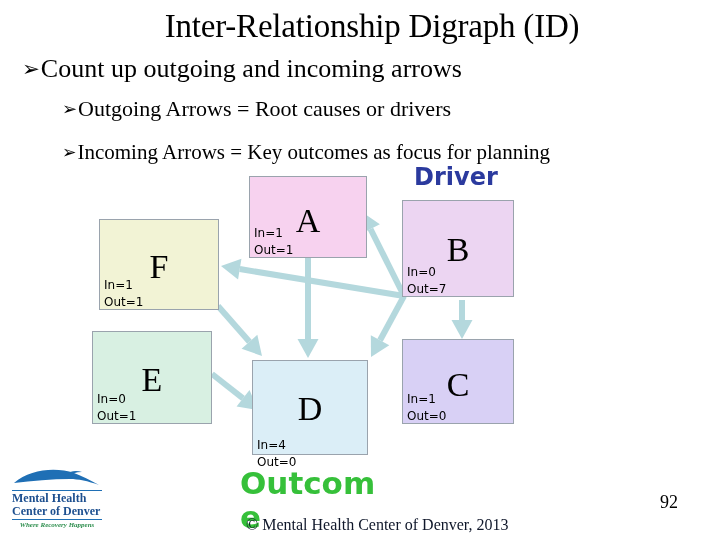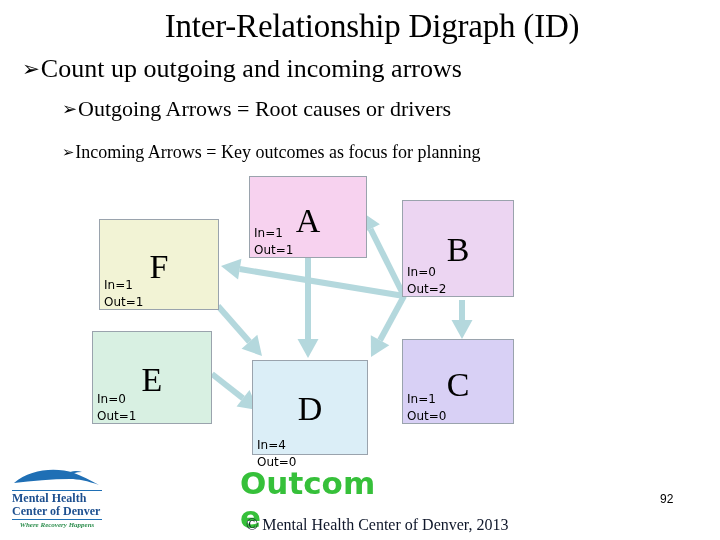--- a/index.html
+++ b/index.html
@@ -53,21 +53,21 @@
   }
   #bullet-l2a {
     left: 62px;
     top: 96px;
     font-size: 22px;
     line-height: 26px;
   }
   #bullet-l2b {
     left: 62px;
     top: 137px;
-    font-size: 18px;
+    font-size: 21px;
     line-height: 30px;
     width: 560px;
   }
 
   
   #diagram {
     position: absolute;
     left: 0;
     top: 0;
     width: 720px;
@@ -196,22 +196,22 @@
     top: 516px;
     font-family: "Liberation Serif", serif;
     font-size: 16px;
     color: #0f172a;
     white-space: nowrap;
   }
   #page-number {
     position: absolute;
     left: 660px;
     top: 492px;
-    font-family: Liberation Sans, sans-serif;
-    font-size: 12px;
+    font-family: Liberation Serif, serif;
+    font-size: 18px;
     color: #000000;
   }
 </style>
 </head>
 <body>
 
 <div id="slide">
 
   <div id="title">Inter-Relationship Digraph (ID)</div>
 
@@ -261,21 +261,21 @@
           <div class="node-letter" style="top: 27px;">A</div>
           <div class="node-counts" style="top: 48px;">
             <div>In=1</div>
             <div>Out=1</div>
           </div>
         </div>
         <div class="node" style="left: 402px; top: 200px; width: 112px; height: 97px; background: rgb(236, 213, 242); border-color: rgb(154, 163, 173);">
           <div class="node-letter" style="top: 32px;">B</div>
           <div class="node-counts" style="top: 63px;">
             <div>In=0</div>
-            <div>Out=2</div>
+            <div>Out=7</div>
           </div>
         </div>
         <div class="node" style="left: 402px; top: 339px; width: 112px; height: 85px; background: rgb(216, 208, 245); border-color: rgb(154, 163, 173);">
           <div class="node-letter" style="top: 28px;">C</div>
           <div class="node-counts" style="top: 51px;">
             <div>In=1</div>
             <div>Out=0</div>
           </div>
         </div>
         <div class="node" style="left: 252px; top: 360px; width: 116px; height: 95px; background: rgb(219, 238, 247); border-color: rgb(154, 163, 173);">
@@ -294,20 +294,21 @@
         </div>
         <div class="node" style="left: 99px; top: 219px; width: 120px; height: 91px; background: rgb(242, 243, 213); border-color: rgb(154, 163, 173);">
           <div class="node-letter" style="top: 30px;">F</div>
           <div class="node-counts" style="top: 57px;">
             <div>In=1</div>
             <div>Out=1</div>
           </div>
         </div>
       </div>
 
+    <div id="label-driver">Driver</div>
     <div id="label-outcome">Outcome</div>
   </div>
 
   <div id="logo">
     <svg id="logo-swoosh" viewBox="0 0 90 24">
       <path d="M2 17 C 18 3, 44 1, 62 7 C 70 10, 78 14, 87 19 C 76 15, 66 13, 58 13 C 40 13, 20 15, 2 17 Z" fill="#1f6fb5"></path>
       <path d="M52 9 C 58 5, 64 4, 70 6 C 64 6, 58 8, 52 11 Z" fill="#1f6fb5"></path>
     </svg>
     <div class="logo-rule" style="top:24px;"></div>
     <div id="logo-line1">Mental Health</div>

